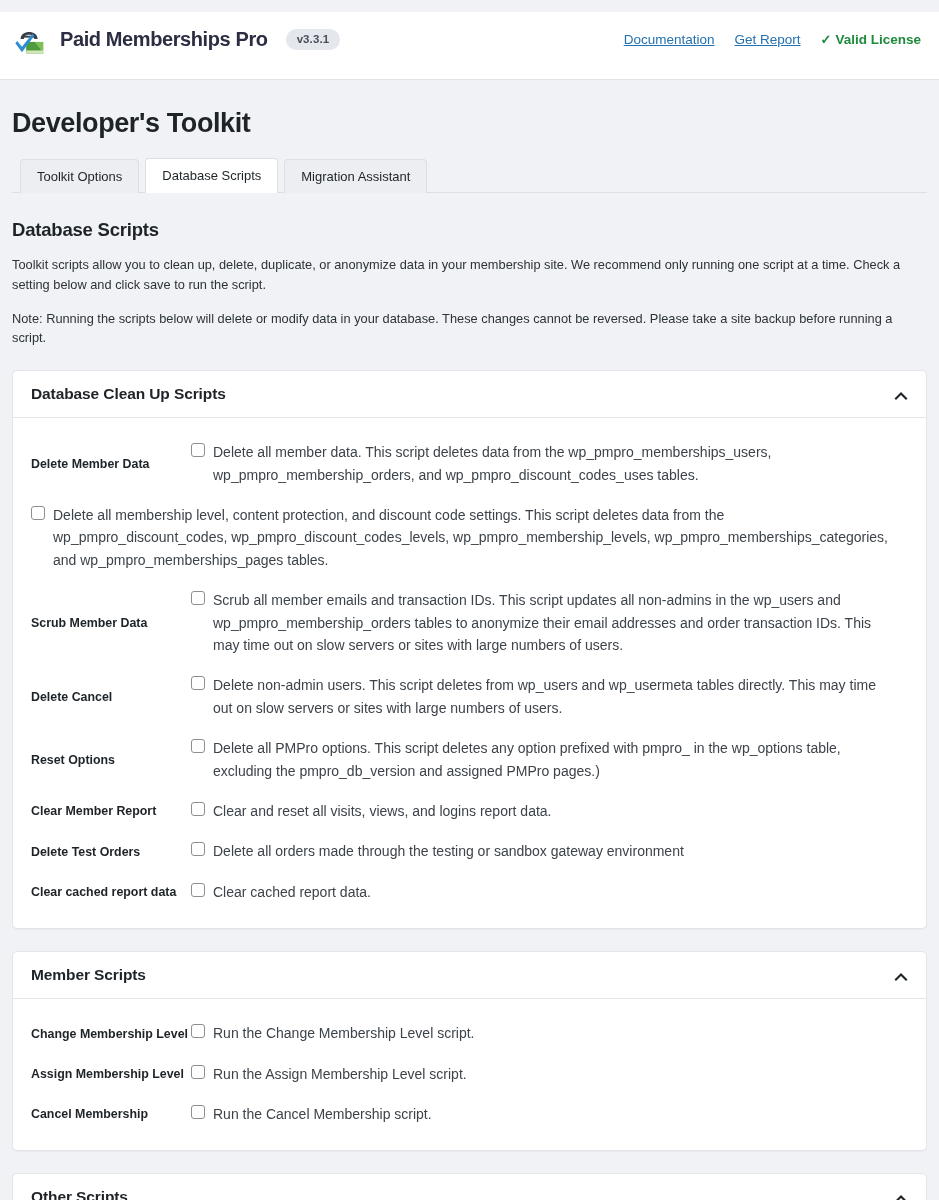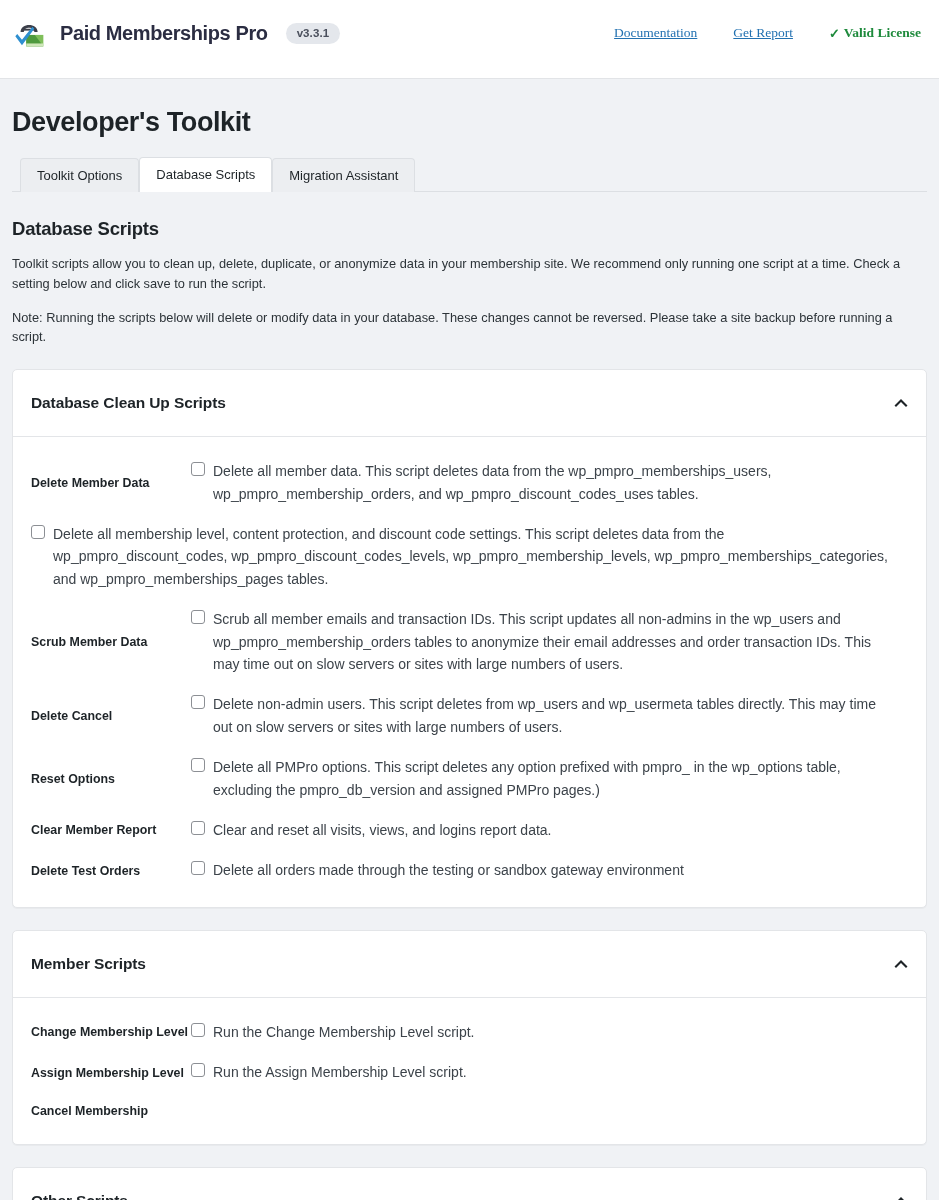--- a/index.html
+++ b/index.html
@@ -8,25 +8,26 @@
     width: 939px;
     background: #f0f2f5;
     font-family: "Liberation Sans", sans-serif;
     -webkit-font-smoothing: antialiased;
   }
   body { width: 939px; min-height: 1200px; position: relative; }
 
   
   .pmpro-header {
     background: #ffffff;
-    height: 79px;
+    height: 68px;
     display: flex;
     align-items: center;
     padding: 0 18px 12px 12px;
     border-bottom: 1px solid #e2e4e7;
+    margin-top: 12px;
   }
   .brand { display: flex; align-items: center; gap: 10px; }
   .logo-mark { width: 38px; height: 38px; position: relative; display:block; }
   .brand-name {
     font-size: 20px;
     font-weight: bold;
     color: #2b2d42;
     letter-spacing: -0.4px;
     white-space: nowrap;
   }
@@ -37,23 +38,22 @@
     font-weight: bold;
     border-radius: 11px;
     padding: 4px 11px 5px;
     margin-left: 8px;
     letter-spacing: 0.1px;
   }
   .header-right {
     margin-left: auto;
     display: flex;
     align-items: center;
-    gap: 36px;
+    gap: 20px;
     font-size: 13.5px;
-    font-family: Liberation Serif, serif;
   }
   .header-link {
     color: #2271b1;
     text-decoration: underline;
     cursor: pointer;
   }
   .license-ok {
     color: #1e8a3c;
     font-weight: bold;
     display: inline-flex;
@@ -68,20 +68,21 @@
   .page-title {
     font-size: 27px;
     font-weight: bold;
     color: #1d2327;
     margin: 28px 0 0 0;
     letter-spacing: -0.4px;
   }
   .tabs {
     display: flex;
     align-items: flex-end;
+    gap: 6px;
     margin-top: 18px;
     border-bottom: 1px solid #dcdfe3;
     padding-left: 8px;
   }
   .tab {
     font-size: 13px;
     color: #1d2327;
     background: #eceef1;
     border: 1px solid #dcdfe3;
     border-bottom: none;
@@ -119,22 +120,22 @@
   .card {
     background: #ffffff;
     border: 1px solid #e3e5e8;
     border-radius: 5px;
     margin-top: 22px;
     box-shadow: 0 1px 1px rgba(0,0,0,0.035);
     overflow: hidden;
   }
   .card-head {
     display: flex;
-    align-items: center;
-    padding: 24px 18px;
+    align-items: flex-end;
+    padding: 14px 18px;
     border-bottom: 1px solid #e3e5e8;
     cursor: pointer;
   }
   .card-head h3 {
     margin: 0;
     font-size: 15.5px;
     font-weight: bold;
     color: #1d2327;
     letter-spacing: -0.1px;
   }
@@ -280,20 +281,27 @@
           <span class="cb-text">Clear and reset all visits, views, and logins report data.</span>
         </label>
       </div>
       <div class="row">
         <div class="row-label">Delete Test Orders</div>
         <label class="row-field">
           <input type="checkbox" class="cb" style="">
           <span class="cb-text">Delete all orders made through the testing or sandbox gateway environment</span>
         </label>
       </div>
+      <div class="row">
+        <div class="row-label">Clear cached report data</div>
+        <label class="row-field">
+          <input type="checkbox" class="cb" style="">
+          <span class="cb-text">Clear cached report data.</span>
+        </label>
+      </div>
     </div>
   </div>
 
   <div class="card">
     <div class="card-head">
       <h3>Member Scripts</h3>
       <span class="chevron">
         <svg viewBox="0 0 14 14" width="14" height="14" aria-hidden="true">
           <path d="M2 9.5 L7 4.5 L12 9.5" fill="none" stroke="#1d2327" stroke-width="2.1" stroke-linecap="square"></path>
         </svg>
@@ -309,20 +317,24 @@
       </div>
       <div class="row">
         <div class="row-label">Assign Membership Level</div>
         <label class="row-field">
           <input type="checkbox" class="cb" style="">
           <span class="cb-text">Run the Assign Membership Level script.</span>
         </label>
       </div>
       <div class="row">
         <div class="row-label">Cancel Membership</div>
+        <label class="row-field">
+          <input type="checkbox" class="cb" style="">
+          <span class="cb-text">Run the Cancel Membership script.</span>
+        </label>
       </div>
     </div>
   </div>
 
   <div class="card">
     <div class="card-head">
       <h3>Other Scripts</h3>
       <span class="chevron">
         <svg viewBox="0 0 14 14" width="14" height="14" aria-hidden="true">
           <path d="M2 9.5 L7 4.5 L12 9.5" fill="none" stroke="#1d2327" stroke-width="2.1" stroke-linecap="square"></path>

